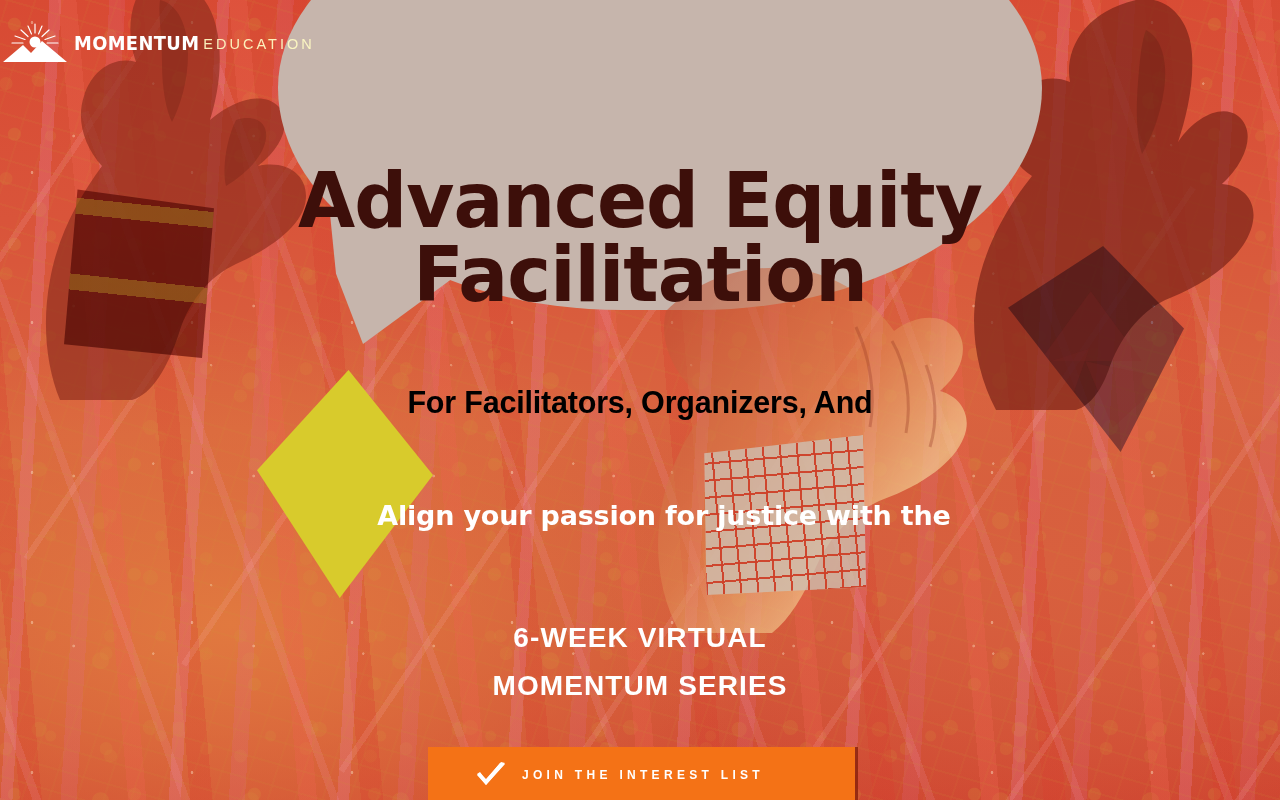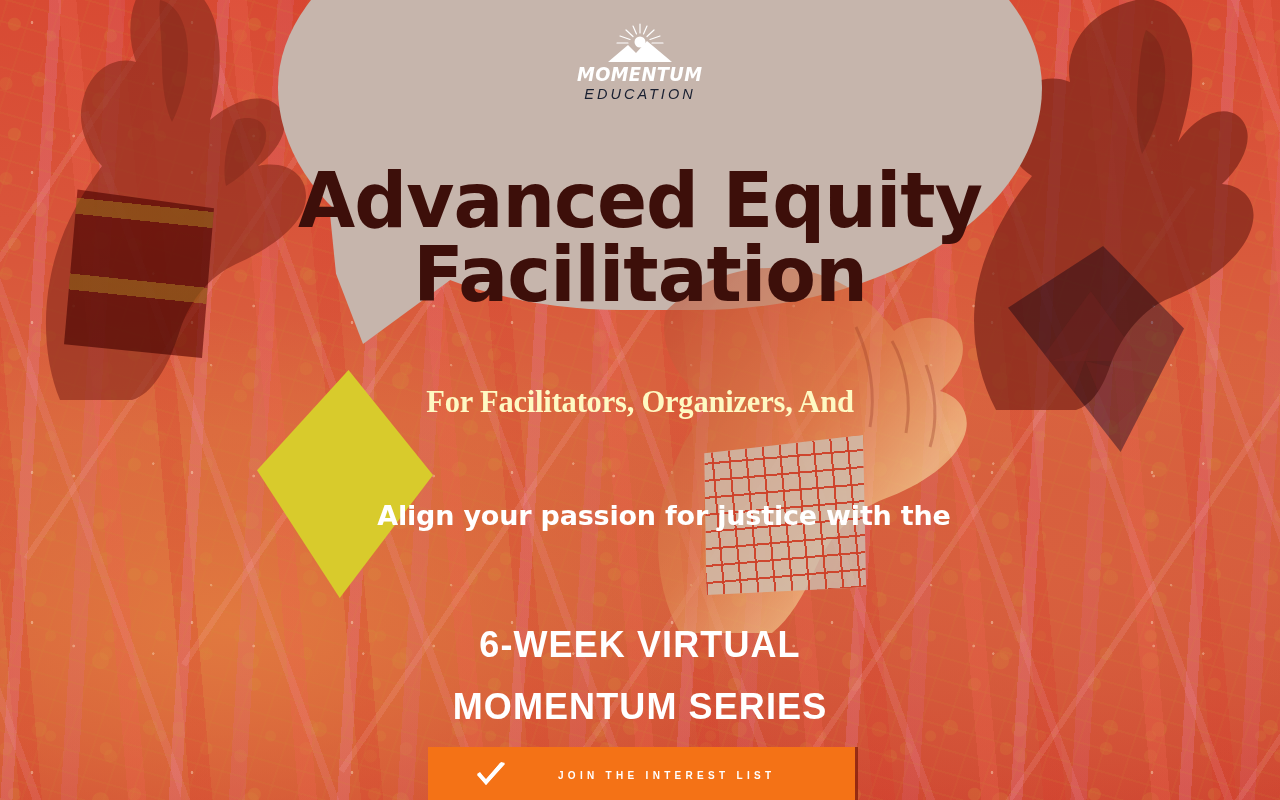--- a/index.html
+++ b/index.html
@@ -183,35 +183,35 @@
     width:150px; height:130px;
     background:#c6b5ac;
     clip-path:polygon(0% 0%, 100% 0%, 100% 34%, 22% 100%, 4% 46%);
   }
 
   
   .content{ position:absolute; inset:0; }
 
   .logo{
     position:absolute; left:0; right:0; top:22px;
-    display:flex; flex-direction:column; align-items:center;font-style:italic;
+    display:flex; flex-direction:row; align-items:center;
   }
   .logo-mark{ width:70px; height:42px; }
   .logo-word{
     color:#ffffff;
     font-weight:700;
     font-size:19px;
     letter-spacing:.4px;
     line-height:1;
     margin-top:1px;
     font-family:"DejaVu Sans", sans-serif;
     transform:scaleX(.94);
   }
   .logo-sub{
-    color:#0f172a;
+    color:#fef9c3;
     font-weight:400;
     font-size:14.5px;
     letter-spacing:3.0px;
     line-height:1;
     margin-top:3px;
     font-family:"Liberation Sans", sans-serif;
     opacity:.95;
   }
 
   .headline{
@@ -222,22 +222,22 @@
     font-weight:700;
     font-size:77px;
     line-height:.96;
     letter-spacing:-1px;
     transform:scaleX(.96);
   }
 
   .subhead{
     position:absolute; left:0; right:0; top:382px;
     text-align:center;
-    color:#fef9c3;
-    font-family:Liberation Serif, serif;
+    color:#000000;
+    font-family:Liberation Sans, sans-serif;
     font-weight:700;
     font-size:30.5px;
     line-height:1.32;
     letter-spacing:-.2px;
   }
 
   .blurb{
     position:absolute; left:0; right:0; top:498px;
     text-align:center;
     color:#ffffff;
@@ -248,21 +248,21 @@
     letter-spacing:-.2px;
     padding-left:48px;
   }
 
   .series{
     position:absolute; left:0; right:0; top:614px;
     text-align:center;
     color:#ffffff;
     font-family:"Liberation Sans", sans-serif;
     font-weight:700;
-    font-size:36px;
+    font-size:28px;
     line-height:1.72;
     letter-spacing:1.1px;
   }
 
   .cta{
     position:absolute;
     left:428px; top:747px;
     width:427px; height:56px;
     background:#f47216;
     border:none;
@@ -271,23 +271,23 @@
     cursor:pointer;
     box-shadow:3px 0 0 0 rgba(140,35,12,.85);
   }
   .cta-check{
     width:30px; height:26px; margin-left:48px; flex:0 0 auto;
   }
   .cta-label{
     color:#ffffff;
     font-family:"Liberation Sans", sans-serif;
     font-weight:700;
-    font-size:10px;
+    font-size:12px;
     letter-spacing:4.3px;
-    margin-left:52px;
+    margin-left:16px;
     white-space:nowrap;
     text-align:right;
   }
 </style>
 </head>
 <body>
 
 <div class="stage">
 
   <div class="bg-base"></div>

